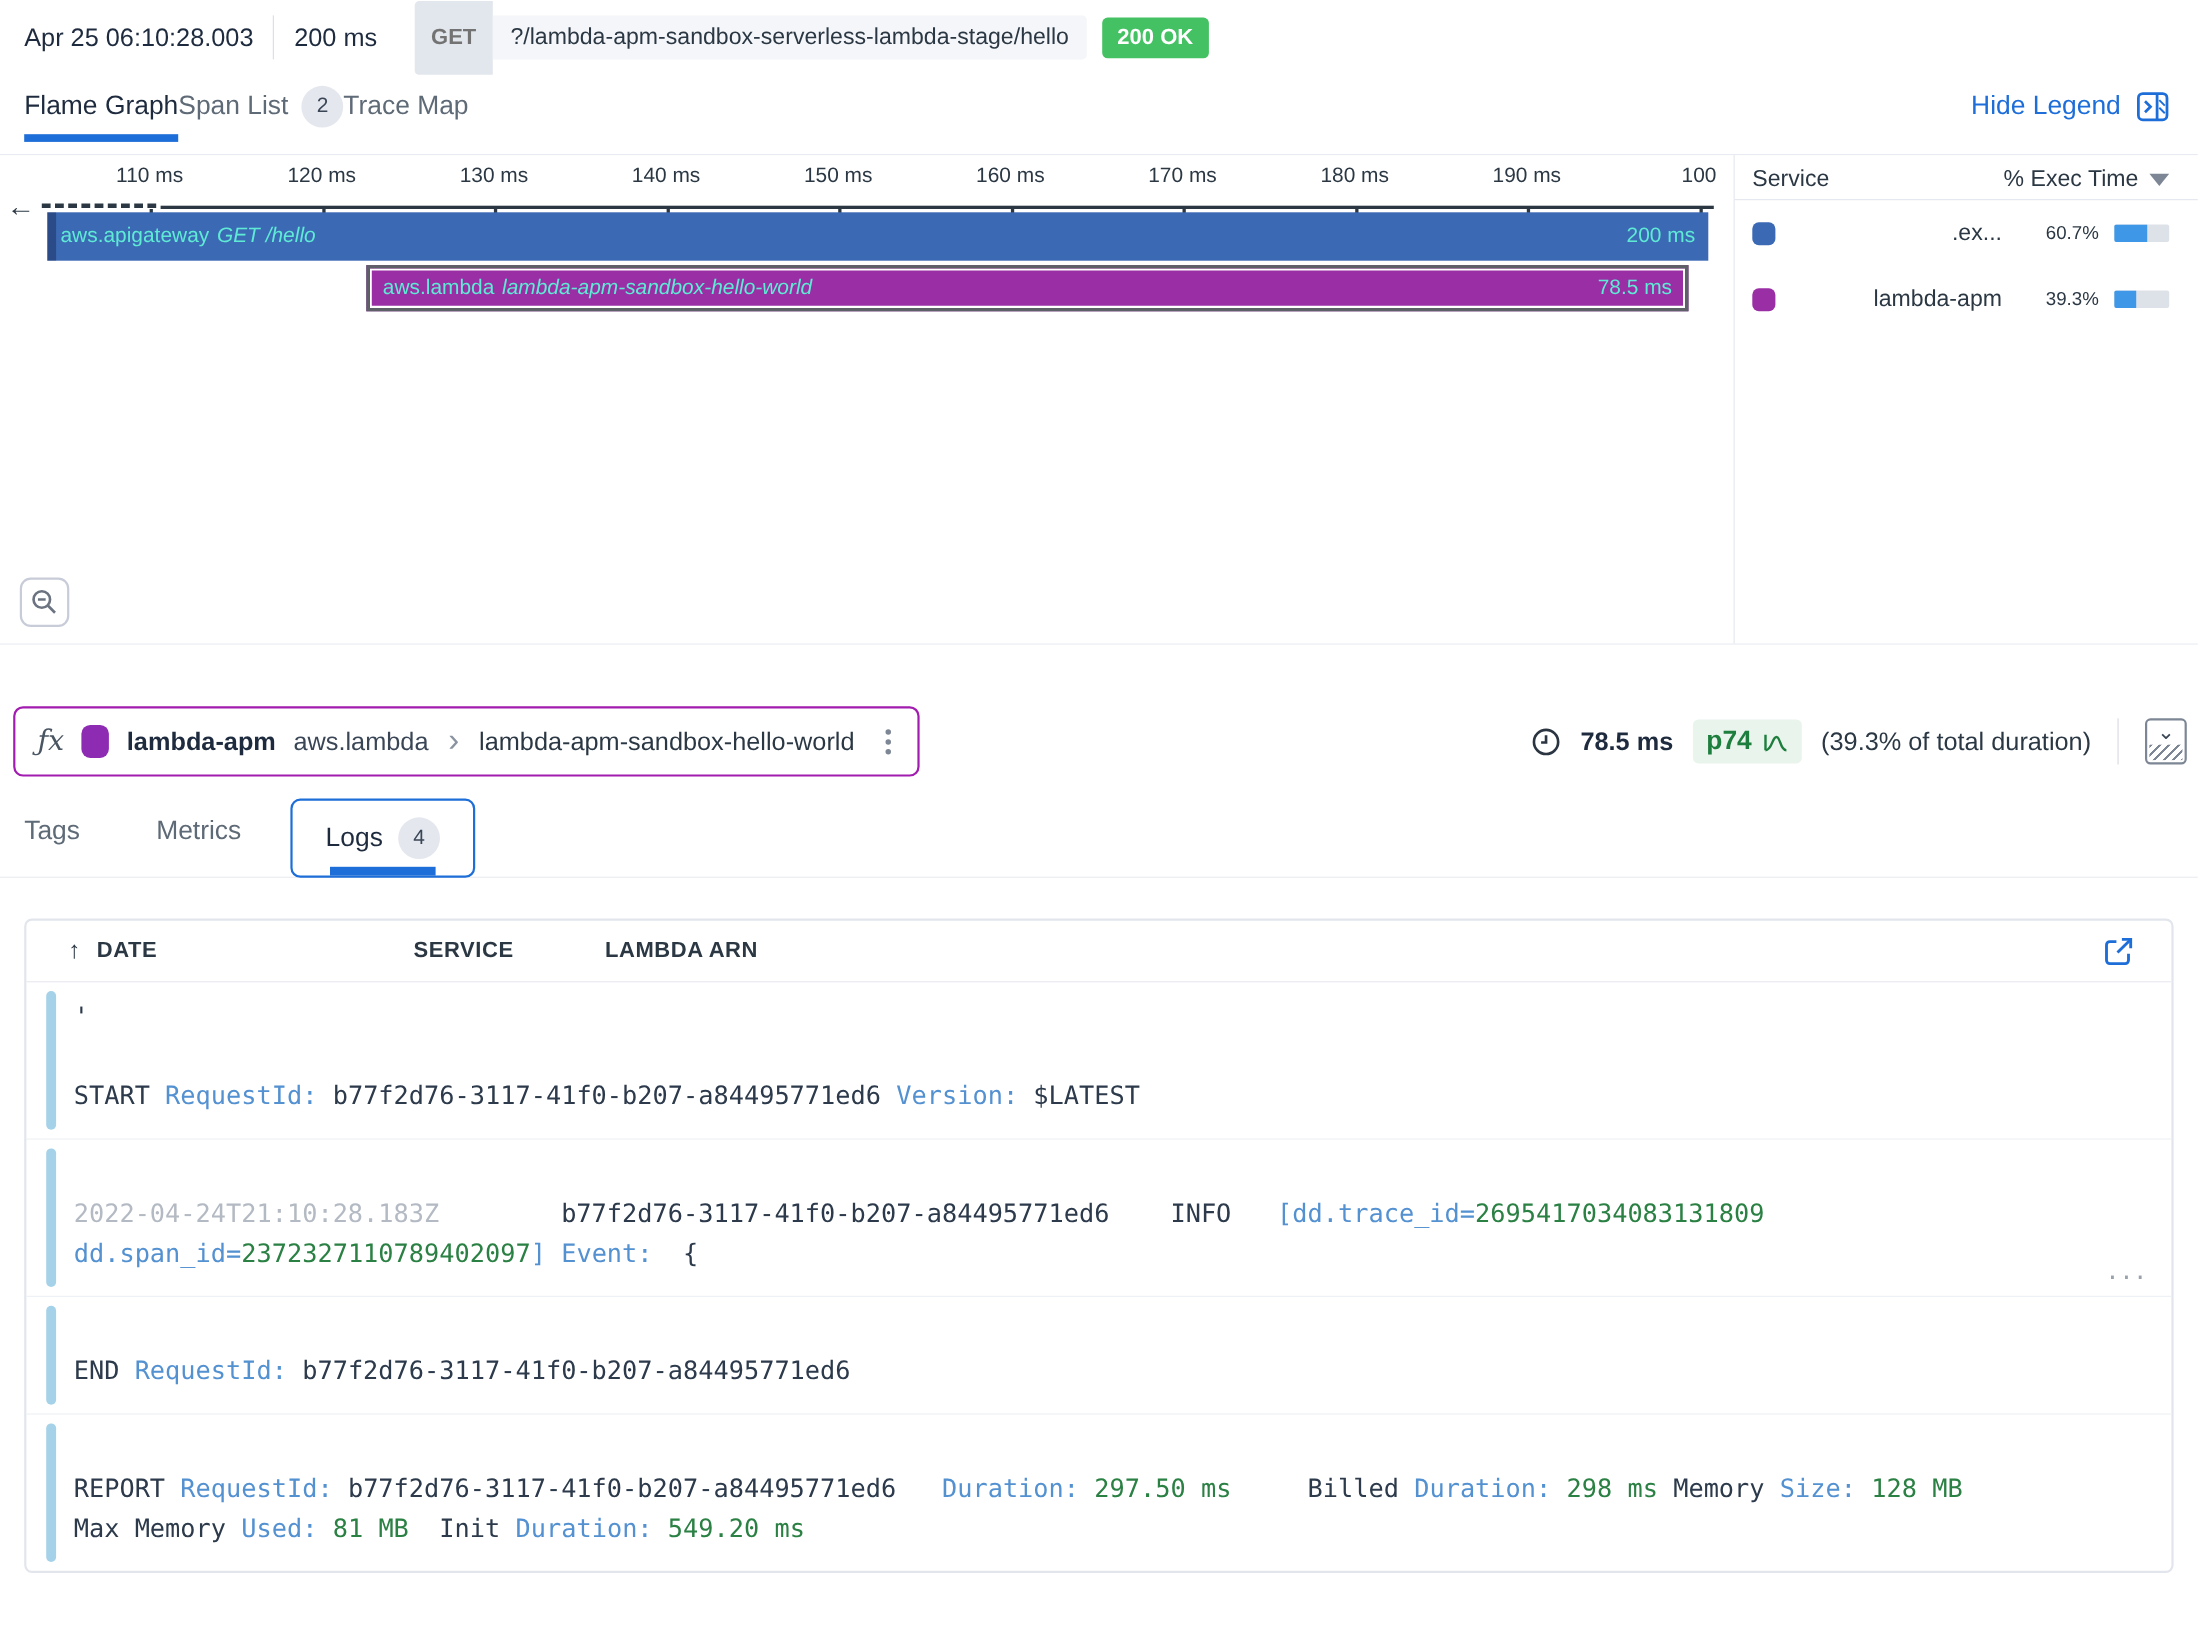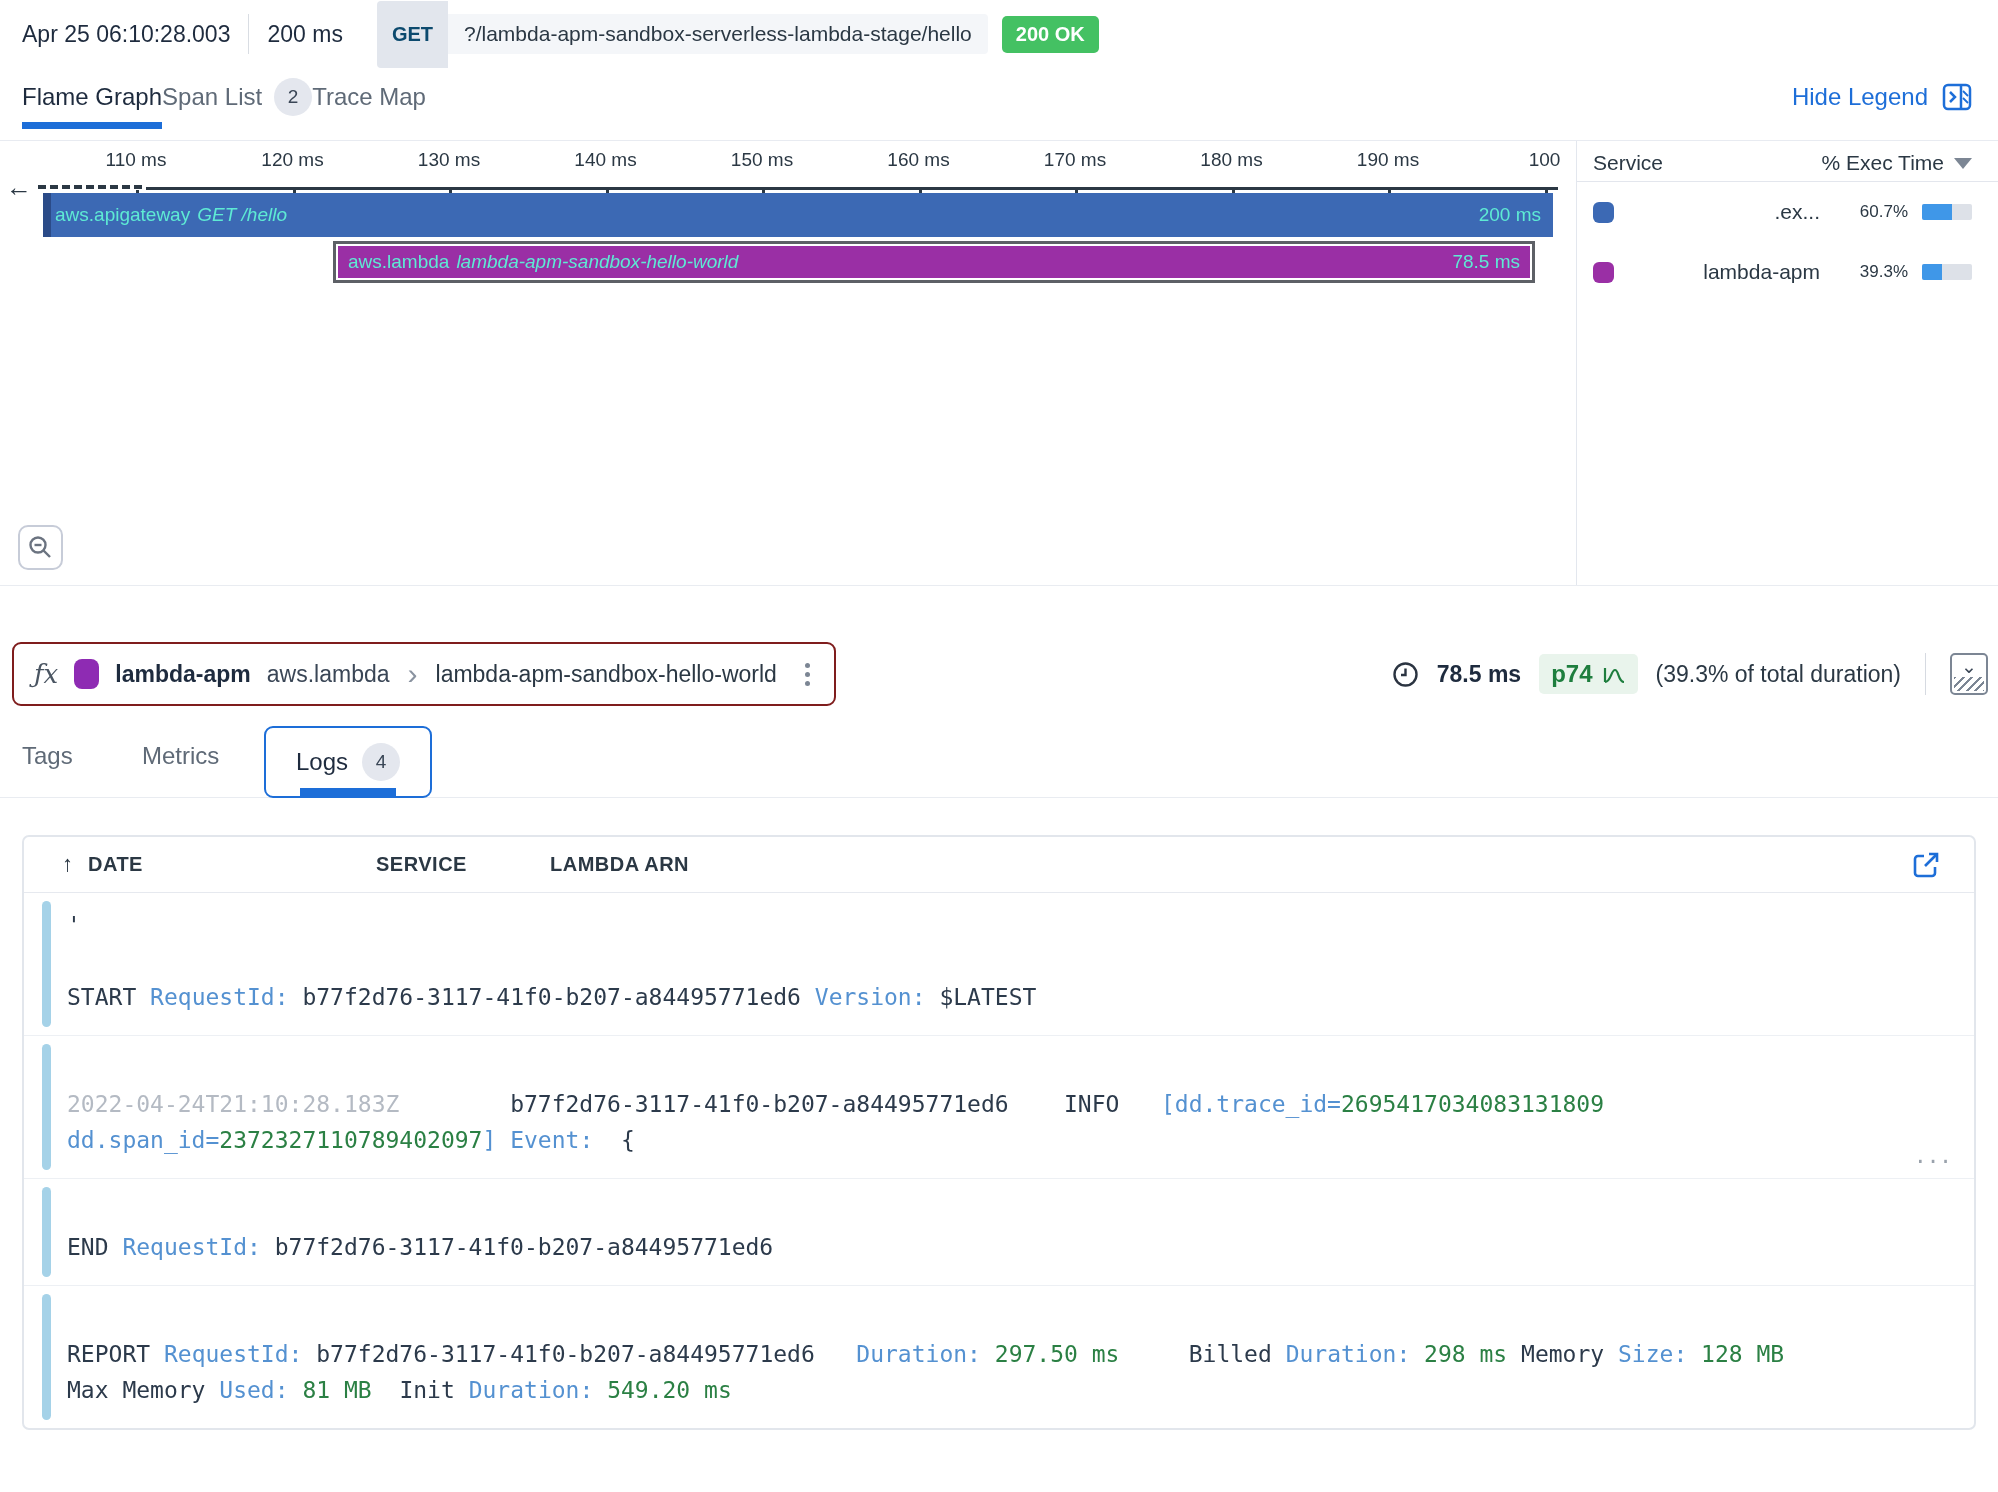--- a/index.html
+++ b/index.html
@@ -4,21 +4,21 @@
 <style>
   * { margin:0; padding:0; box-sizing:border-box; }
   html,body { width:1998px; height:1492px; background:#fff; overflow:hidden;
               font-family:"Liberation Sans", sans-serif; color:#2b3844; }
 
   
   #trace-header { position:absolute; top:12px; left:22px; right:22px; height:44px; display:flex; align-items:center; }
   .hdr-time { font-size:23px; color:#1e2b3e; }
   .hdr-sep { width:1px; height:40px; background:#d9dde3; margin:0 18px; }
   .hdr-dur { font-size:23px; color:#1e2b3e; margin-right:34px; }
-  .method-badge { background:#e2e6ed; color:#0c4a6e; font-weight:bold; font-size:20px; padding:22px 15px; border-radius:4px 0 0 4px;text-align:right; }
+  .method-badge { background:#e2e6ed; color:#737373; font-weight:bold; font-size:20px; padding:22px 15px; border-radius:4px 0 0 4px;text-align:right; }
   .url-chip { background:#f4f6f9; color:#2b3844; font-size:21px; padding:8px 16px; border-radius:0 4px 4px 0; }
   .status-badge { background:#44c163; color:#fff; font-weight:bold; font-size:20px; padding:7px 14px; border-radius:5px; margin-left:14px; }
 
   
   #trace-tabs { position:absolute; top:78px; left:22px; display:flex; align-items:center; }
   .ttab { font-size:24px; color:#5f6a77; display:flex; align-items:center; gap:12px; padding-bottom:18px; position:relative; cursor:pointer; }
   .ttab.active { color:#1e2b3e; }
   .ttab.active::after { content:""; position:absolute; left:0; right:0; bottom:0; height:7px; background:#1d6ed8; }
   .count-badge { background:#e4e7ee; color:#3a4656; font-size:19px; width:38px; height:38px; border-radius:50%; display:flex; align-items:center; justify-content:center; }
   #hide-legend { position:absolute; top:82px; right:26px; display:flex; align-items:center; gap:14px; color:#1d6ed8; font-size:24px; cursor:pointer; }
@@ -49,21 +49,21 @@
   .caret-down { width:0; height:0; border-left:9px solid transparent; border-right:9px solid transparent; border-top:11px solid #7c8694; }
   .legend-row { display:flex; align-items:center; height:60px; padding:0 26px 0 16px; cursor:pointer; }
   .legend-swatch { width:21px; height:21px; border-radius:6px; flex:none; }
   .legend-name { flex:1; text-align:right; font-size:21px; color:#2b3844; margin-right:20px; white-space:nowrap; overflow:hidden; }
   .legend-pct { width:68px; text-align:right; font-size:17px; color:#2b3844; margin-right:14px; }
   .legend-bar { width:50px; height:16px; background:#dde1e8; border-radius:2px; overflow:hidden; flex:none; }
   .legend-bar > div { height:100%; background:#3f97e8; }
 
   
   #detail-header { position:absolute; top:642px; left:0; width:1998px; height:66px; }
-  #detail-title-box { position:absolute; left:12px; top:0; height:64px; border:2px solid #7f1d1d; border-radius:9px; display:inline-flex; align-items:center; padding:0 20px; gap:16px; background:#fff; }
+  #detail-title-box { position:absolute; left:12px; top:0; height:64px; border:2px solid #a21caf; border-radius:9px; display:inline-flex; align-items:center; padding:0 20px; gap:16px; background:#fff; }
   .fx-glyph { font-family:"DejaVu Serif", serif; font-style:italic; font-size:26px; color:#4a5562; }
   .detail-swatch { width:25px; height:30px; border-radius:8px; background:#8e2bb3; }
   .detail-service { font-size:23px; font-weight:bold; color:#1e2b3e; }
   .detail-type { font-size:23px; color:#3a4656; }
   .crumb-chevron { font-size:30px; color:#8a93a0; line-height:20px; margin:0 2px; }
   .detail-resource { font-size:23px; color:#2b3844; }
   .dots-v { display:flex; flex-direction:column; gap:4px; margin-left:8px; cursor:pointer; padding:4px; }
   .dots-v i { width:5px; height:5px; border-radius:50%; background:#7c8694; }
   #detail-right { position:absolute; right:10px; top:0; height:64px; display:flex; align-items:center; gap:18px; }
   #detail-duration { font-size:23px; font-weight:bold; color:#1e2b3e; }

